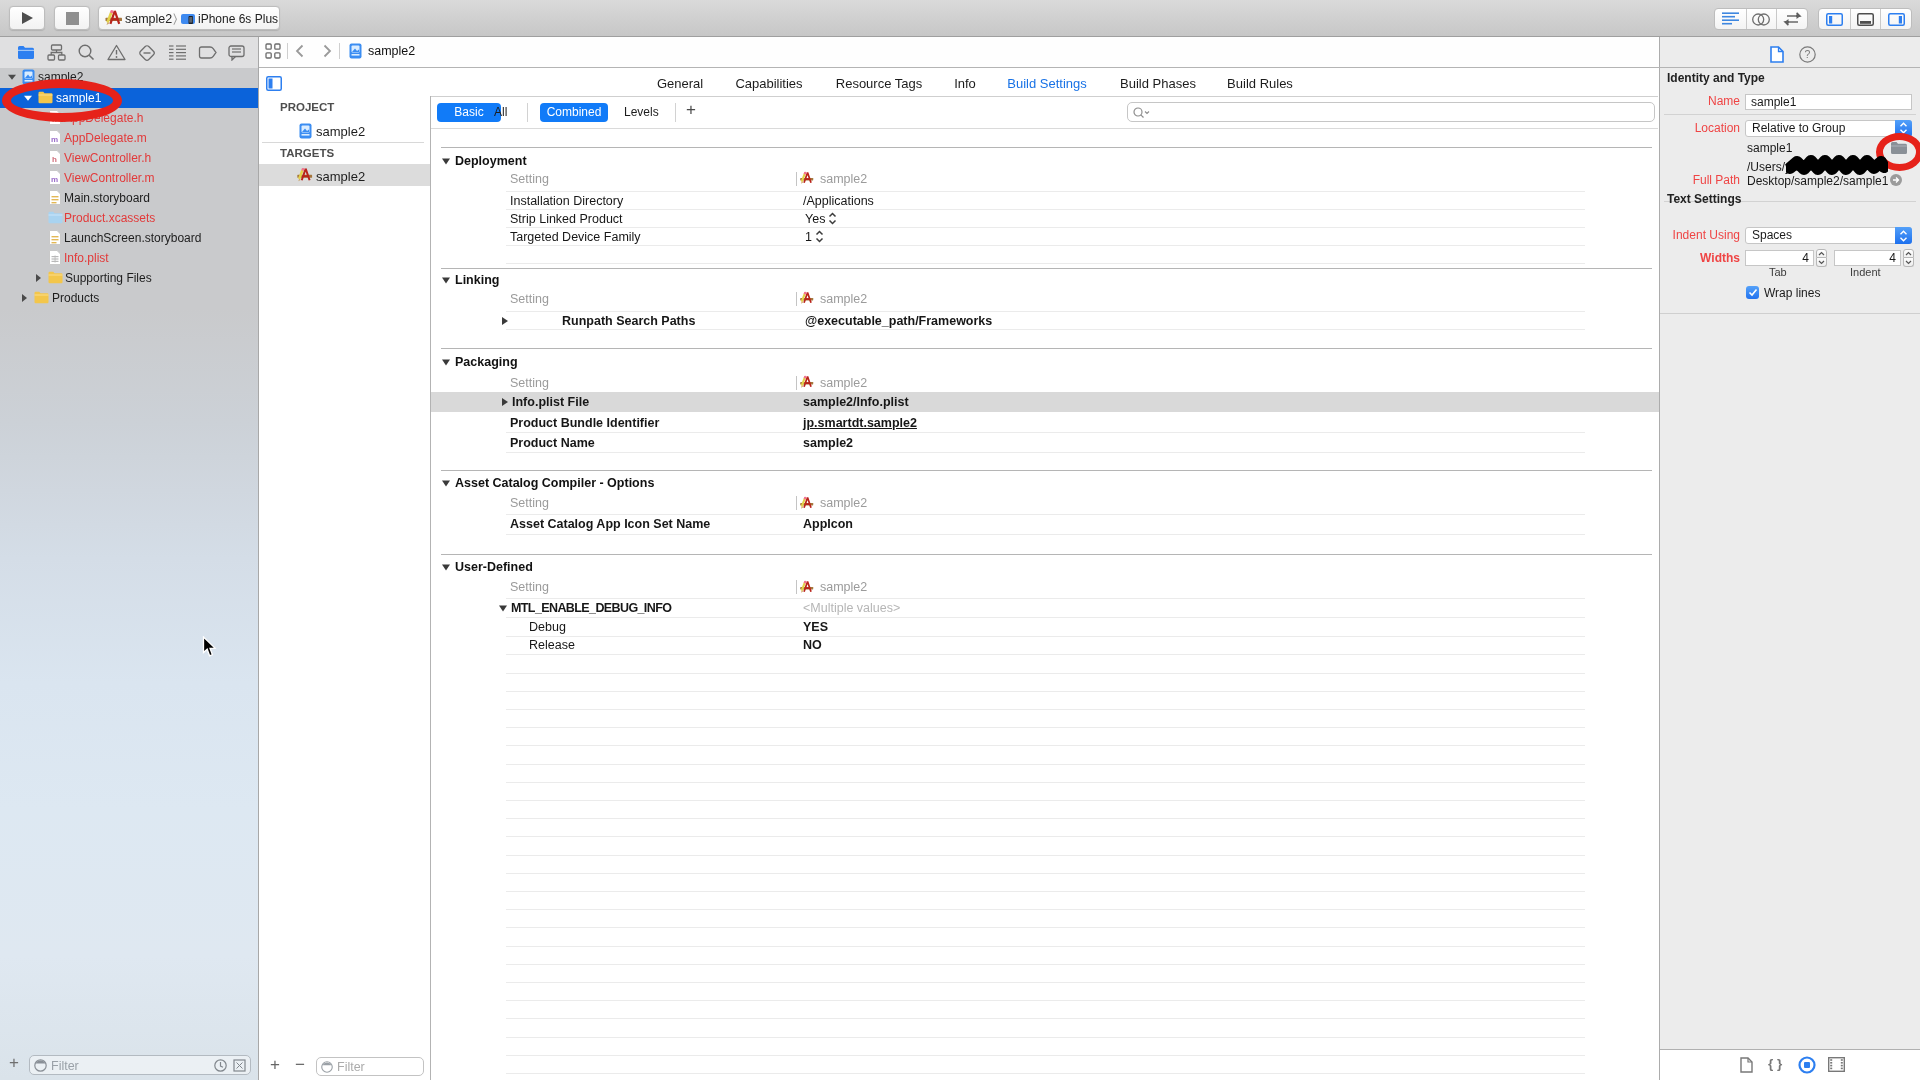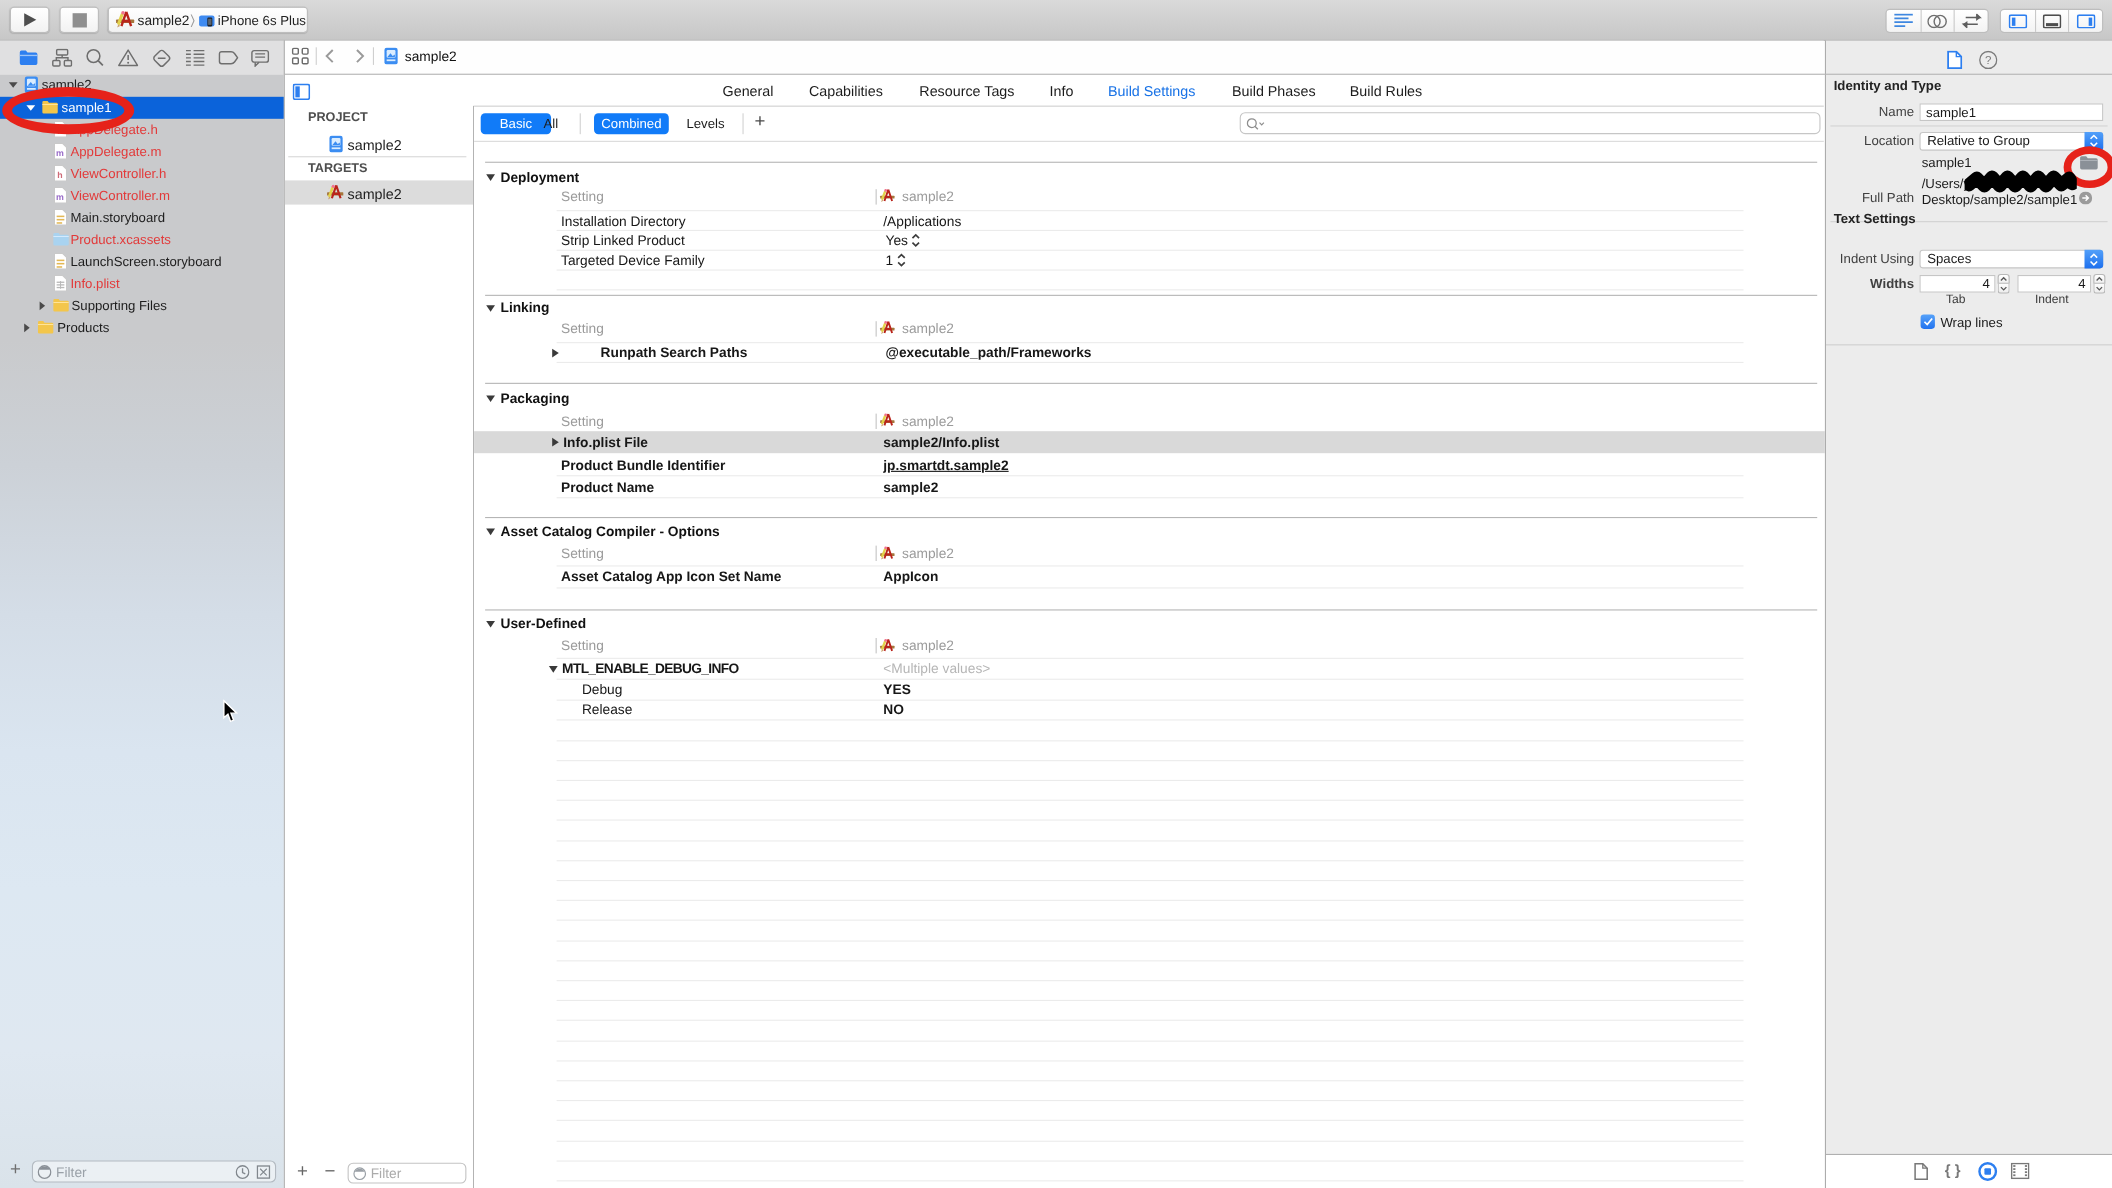--- a/index.html
+++ b/index.html
@@ -52,21 +52,21 @@
 .cell { position:absolute; font-size:12.5px; color:#171717; transform:translateY(-50%); white-space:nowrap; }
 .cell.gray { color:#9b9b9b; }
 .cell.b { font-weight:bold; }
 .rtri { position:absolute; width:0; height:0; border-top:4.5px solid transparent; border-bottom:4.5px solid transparent; border-left:6px solid #3a3a3a; transform:translateY(-50%); }
 .dtri { position:absolute; width:0; height:0; border-left:4.5px solid transparent; border-right:4.5px solid transparent; border-top:6px solid #3a3a3a; transform:translateY(-42%); }
 .colsep { position:absolute; left:796px; width:1px; height:14px; background:#c4c4c4; transform:translateY(-50%); }
 
 
 #inspector { position:absolute; left:1660px; top:37px; width:260px; height:1013px; background:#ececec; }
 #insp-lib { position:absolute; left:1660px; top:1050px; width:260px; height:30px; background:#ffffff; }
-.ilbl { position:absolute; font-size:12px; color:#404040; text-align:right; transform:translateY(-50%); }
+.ilbl { position:absolute; font-size:12px; color:#ef4444; text-align:right; transform:translateY(-50%); }
 .ifield { position:absolute; background:#fff; border:1px solid #c6c6c6; font-size:12px; color:#1a1a1a; }
 .isec { position:absolute; font-size:12px; font-weight:bold; color:#222; transform:translateY(-50%); }
 
 
 #div-left { position:absolute; left:258px; top:37px; width:1px; height:1043px; background:#a8a8a8; }
 #div-right { position:absolute; left:1659px; top:37px; width:1px; height:1043px; background:#acacac; }
 #div-mid { position:absolute; left:430px; top:96px; width:1px; height:984px; background:#b3b3b3; }
 </style>
 </head>
 <body>
@@ -468,21 +468,21 @@
   <svg class="abs" style="left:799px; top:291px;" width="15" height="15" viewBox="0 0 19 19">
     <rect x="1.5" y="8.8" width="16.5" height="3.2" rx="0.6" fill="#a5763c"></rect>
       <path d="M10.8 1.8 L6.4 14.8 M10.8 1.8 L15.2 14.8 M8.3 10.3 L13.6 10.3" stroke="#b9241b" stroke-width="2.2" fill="none"></path>
       <line x1="7.3" y1="3.4" x2="3.5" y2="13.4" stroke="#e3d34b" stroke-width="2.7"></line>
       <circle cx="7.8" cy="2.7" r="1.6" fill="#f2738f"></circle>
       <path d="M3.6 13 L2.5 16 L5.2 14.6 Z" fill="#caa36a"></path>
   </svg>
   <span class="cell gray" style="left:820px; top:298.5px;">sample2</span>
   <div class="rowline" style="top:311px;"></div>
   <div class="rtri" style="left:502px; top:320.5px;"></div>
-  <span class="cell b" style="left:524px; top:320.5px;padding-left:22px;">Runpath Search Paths</span>
+  <span class="cell b" style="left:540px; top:320.5px;padding-left:22px;">Runpath Search Paths</span>
   <span class="cell b" style="left:805px; top:320.5px;">@executable_path/Frameworks</span>
   <div class="rowline" style="top:329.2px;"></div>
 
   <div class="sectri" style="top:361.5px;"></div>
   <span class="sechead" style="top:361.5px;">Packaging</span>
   <span class="cell gray" style="left:510px; top:382.5px;">Setting</span>
   <div class="colsep" style="top:382.5px;"></div>
   <svg class="abs" style="left:799px; top:375px;" width="15" height="15" viewBox="0 0 19 19">
     <rect x="1.5" y="8.8" width="16.5" height="3.2" rx="0.6" fill="#a5763c"></rect>
       <path d="M10.8 1.8 L6.4 14.8 M10.8 1.8 L15.2 14.8 M8.3 10.3 L13.6 10.3" stroke="#b9241b" stroke-width="2.2" fill="none"></path>

